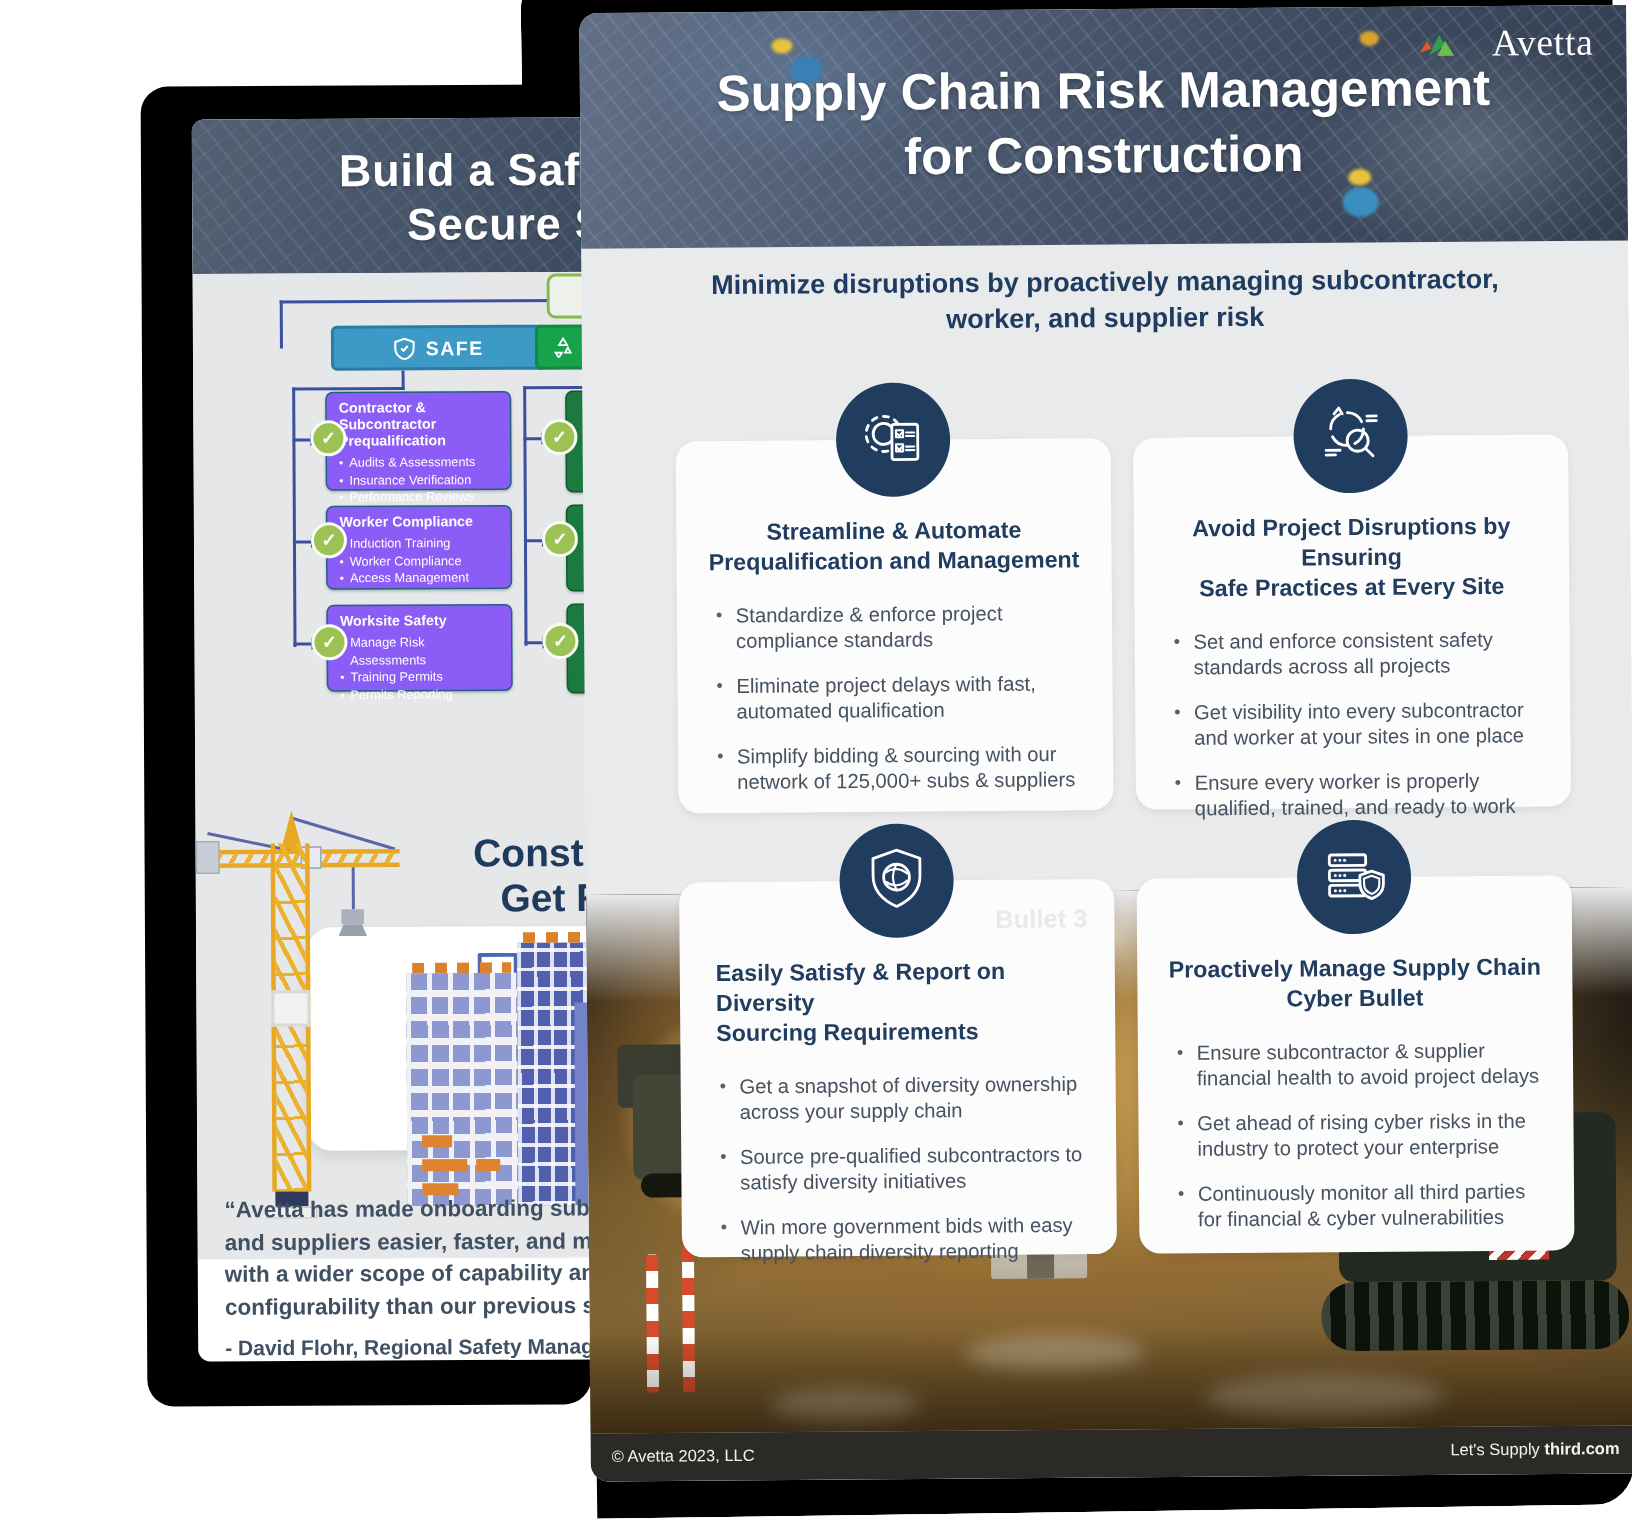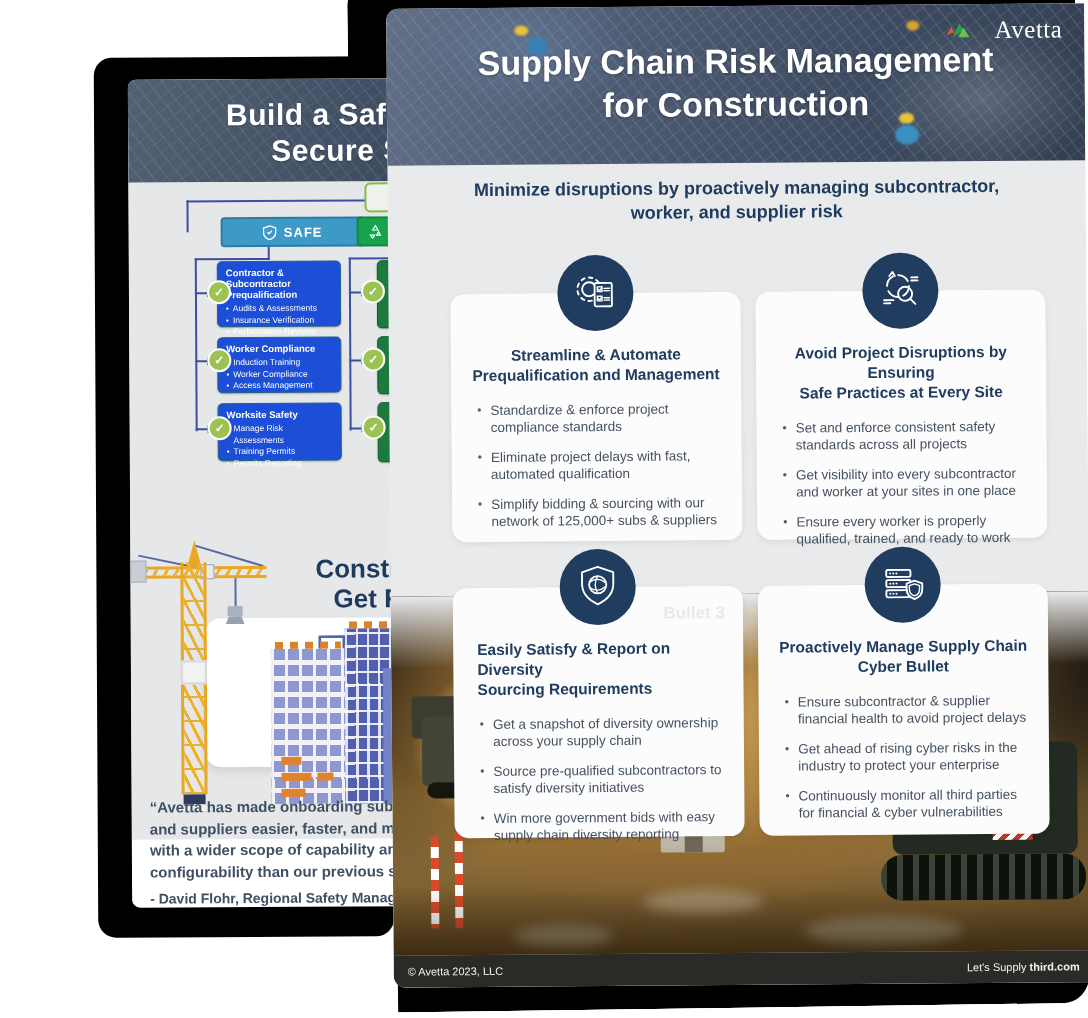--- a/index.html
+++ b/index.html
@@ -33,21 +33,21 @@
   .line{background:#3c4f9f;position:absolute;}
   .arrowhead{position:absolute;width:0;height:0;border-top:4px solid transparent;
     border-bottom:4px solid transparent;border-left:6px solid #3c4f9f;}
   .safe-box{left:68px;top:35px;width:144px;height:30px;background:#3d9ac7;border:2px solid #2b7ca5;
     border-radius:4px;display:flex;align-items:center;justify-content:center;gap:7px;
     color:#fff;font-weight:bold;font-size:13px;letter-spacing:1px;box-sizing:border-box;margin-left:24px;}
   .green-box-h{left:228px;top:35px;width:118px;height:30px;background:#17a34b;border:2px solid #0f8a3e;
     border-radius:4px;display:flex;align-items:center;gap:7px;padding-left:10px;
     color:#fff;font-weight:bold;font-size:13px;letter-spacing:1px;box-sizing:border-box;}
   .badge-outline{left:236px;top:1px;width:26px;height:26px;border:2px solid #84bb4a;border-radius:6px;background:#eef2ea;}
-  .fc-box{position:absolute;left:88px;width:124px;background:#1d4ed8;border:1.5px solid #1e6284;
+  .fc-box{position:absolute;left:88px;width:124px;background:#8b5cf6;border:1.5px solid #1e6284;
     border-radius:5px;color:#fff;padding:5px 6px 20px 8px;box-sizing:border-box;
     box-shadow:0 1px 2px rgba(0,0,0,.25);}
   .fc-box .t{font-weight:bold;font-size:9.5px;line-height:11px;margin-bottom:3px;}
   .fc-box .i{font-size:8.5px;line-height:11.5px;display:flex;gap:4px;}
   .fc-box .i .m{font-size:8px;}
   .fc-gbox{position:absolute;left:248px;width:97px;background:#1d7a3f;border:1.5px solid #0e5a2c;
     border-radius:5px;box-shadow:0 1px 2px rgba(0,0,0,.25);}
   .check{position:absolute;width:24px;height:24px;border-radius:50%;background:#9cc253;
     border:2px solid rgba(255,255,255,.95);color:#fff;font-size:12px;font-weight:bold;
     display:flex;align-items:center;justify-content:center;box-sizing:border-box;}

